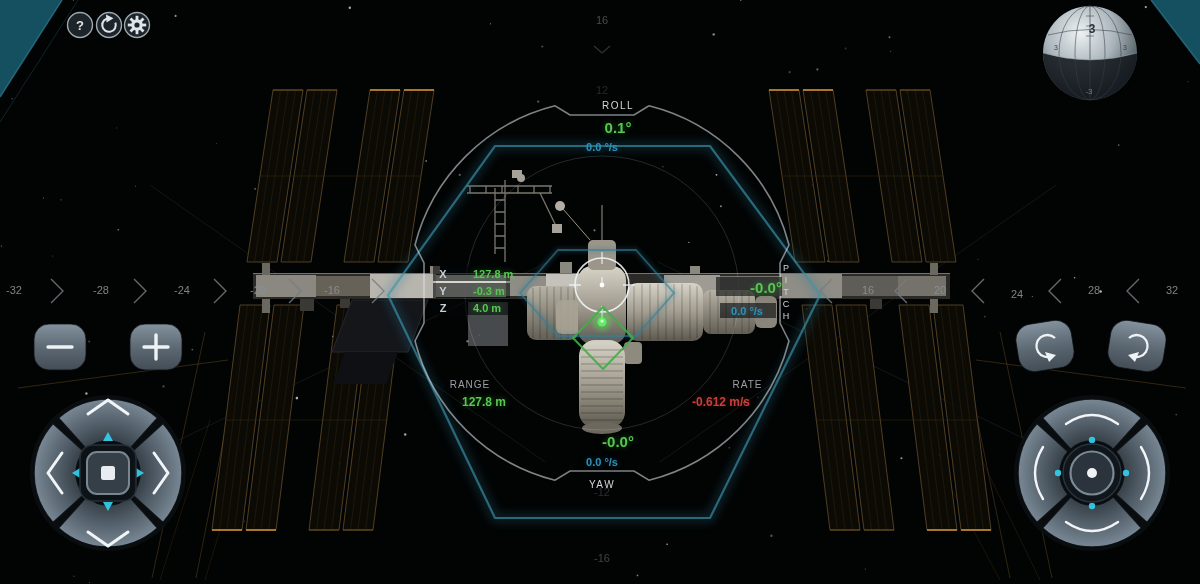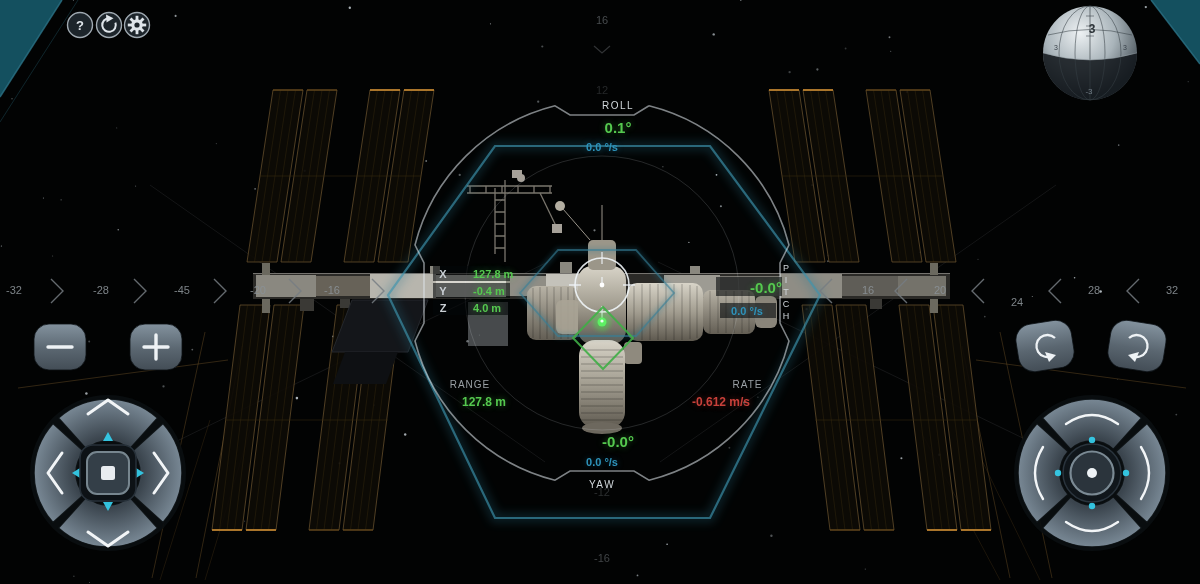--- a/index.html
+++ b/index.html
@@ -454,38 +454,38 @@
 <div class="t tealtxt rate" style="left:602px;top:462px;">0.0 °/s</div>
 <div class="t lbl" style="left:602px;top:484px;">YAW</div>
 
 <div class="t green val" style="left:750px;top:287px;">-0.0°</div>
 <div class="t tealtxt rate" style="left:747px;top:311px;">0.0 °/s</div>
 <div class="t pitch-vert" style="left:786px;top:293px;">PITCH</div>
 
 <div class="t" style="left:443px;top:274px;color:#c9cfd4;font-size:11px;font-weight:bold;">X</div>
 <div class="tl green" style="left:457px;top:274px;font-size:11px;">127.8 m</div>
 <div class="t" style="left:443px;top:291px;color:#c9cfd4;font-size:11px;font-weight:bold;">Y</div>
-<div class="tl green" style="left:457px;top:291px;font-size:11px;">-0.4 m</div>
+<div class="tl green" style="left:457px;top:291px;font-size:11px;">-0.3 m</div>
 <div class="t" style="left:443px;top:308px;color:#c9cfd4;font-size:11px;font-weight:bold;">Z</div>
 <div class="tl green" style="left:457px;top:308px;font-size:11px;">4.0 m</div>
 
 <div class="t small-lbl" style="left:470px;top:384px;">RANGE</div>
 <div class="t green" style="left:468px;top:402px;font-size:12px;">127.8 m</div>
 <div class="t small-lbl" style="left:724px;top:384px;padding-left:47px;">RATE</div>
 <div class="t red" style="left:721px;top:402px;font-size:12px;">-0.612 m/s</div>
 
 <div id="scale-layer">
       <span class="num" style="left: 14px; top: 290px; opacity: 0.9;">-32</span>
       <span class="num" style="left: 101px; top: 290px; opacity: 0.9;">-28</span>
-      <span class="num" style="left: 182px; top: 290px; opacity: 0.9;">-45</span>
+      <span class="num" style="left: 182px; top: 290px; opacity: 0.9;">-24</span>
       <span class="num" style="left: 258px; top: 290px; opacity: 0.9;">-20</span>
       <span class="num" style="left: 332px; top: 290px; opacity: 0.9;">-16</span>
       <span class="num" style="left: 868px; top: 290px; opacity: 0.9;">16</span>
       <span class="num" style="left: 940px; top: 290px; opacity: 0.9;">20</span>
-      <span class="num" style="left: 1017px; top: 302px; opacity: 0.9;">24</span>
+      <span class="num" style="left: 1017px; top: 294px; opacity: 0.9;">24</span>
       <span class="num" style="left: 1094px; top: 290px; opacity: 0.9;">28</span>
       <span class="num" style="left: 1172px; top: 290px; opacity: 0.9;">32</span>
       <span class="num" style="left: 602px; top: 20px; opacity: 0.5;">16</span>
       <span class="num" style="left: 602px; top: 90px; opacity: 0.25;">12</span>
       <span class="num" style="left: 602px; top: 492px; opacity: 0.3;">-12</span>
       <span class="num" style="left: 602px; top: 558px; opacity: 0.45;">-16</span>
     </div>
 </div>
 
 </body></html>

